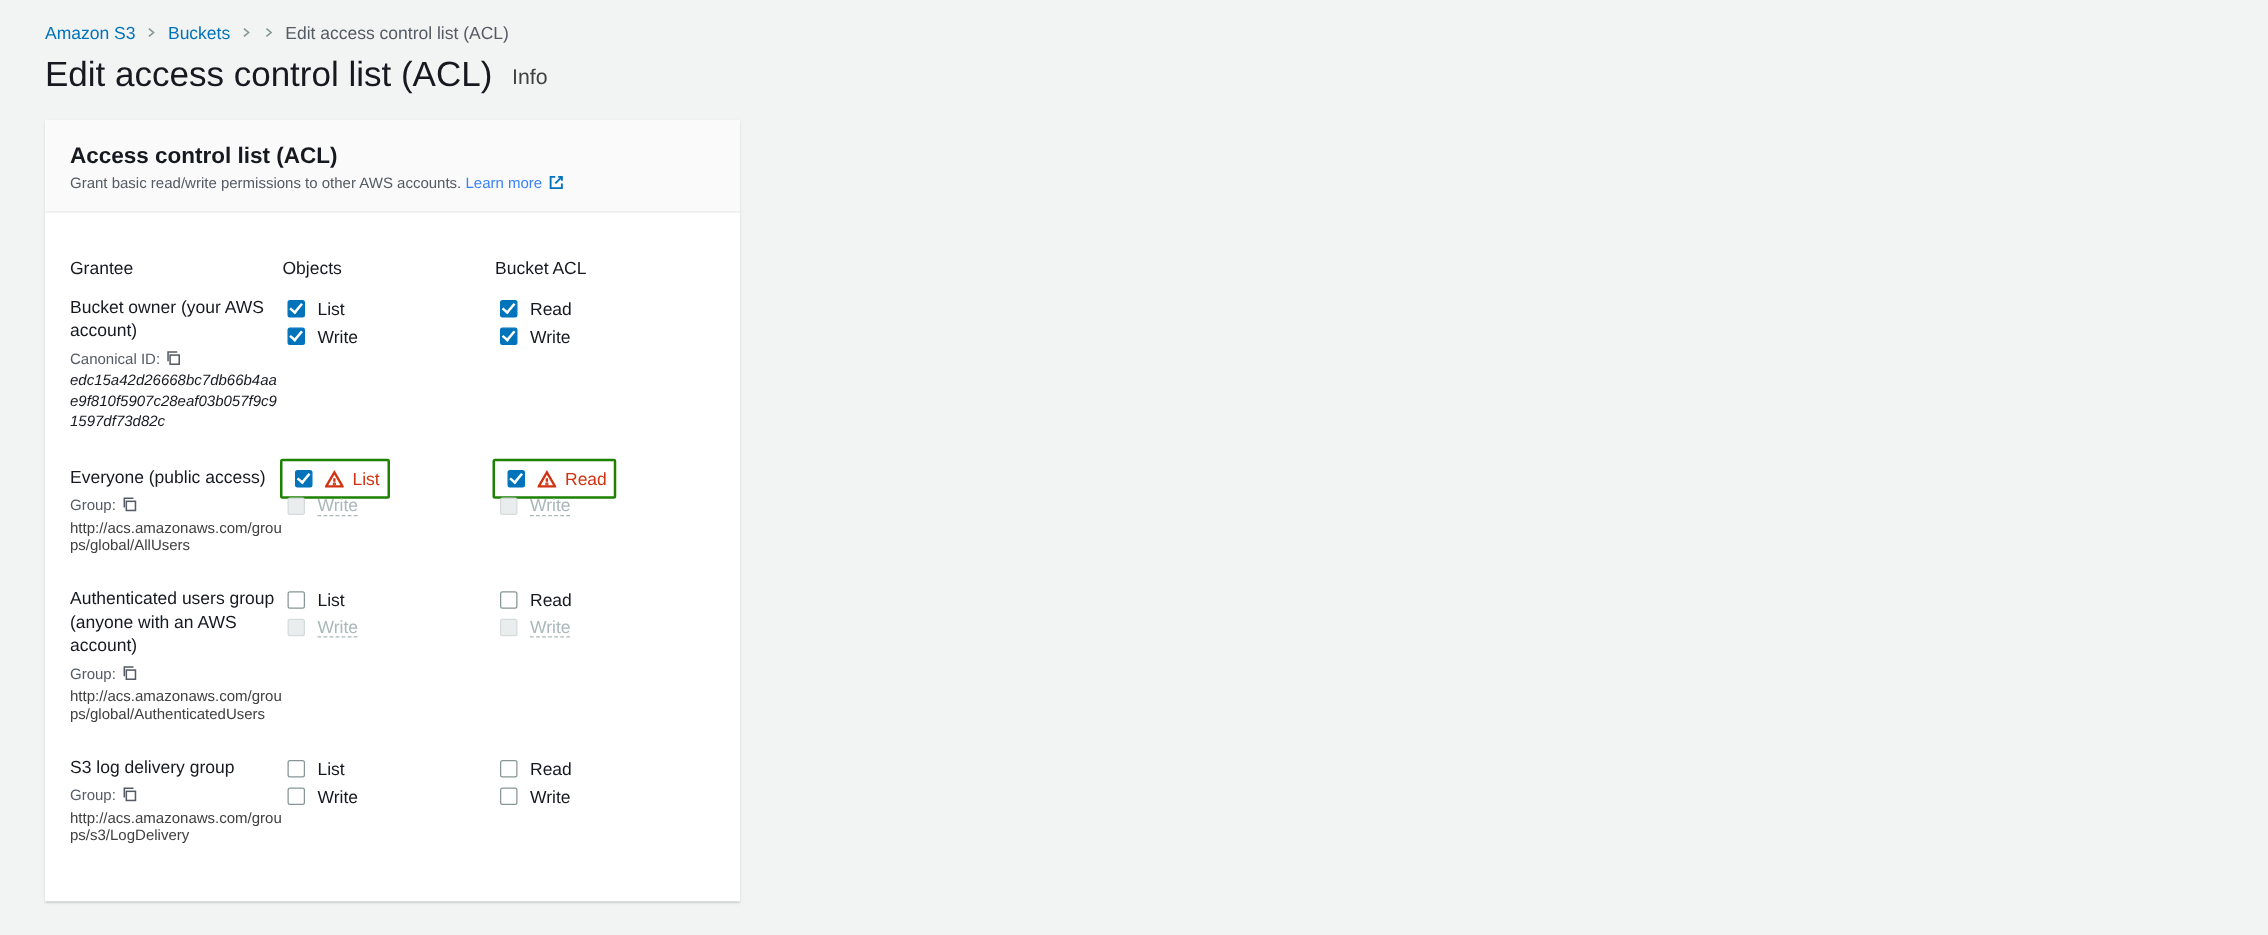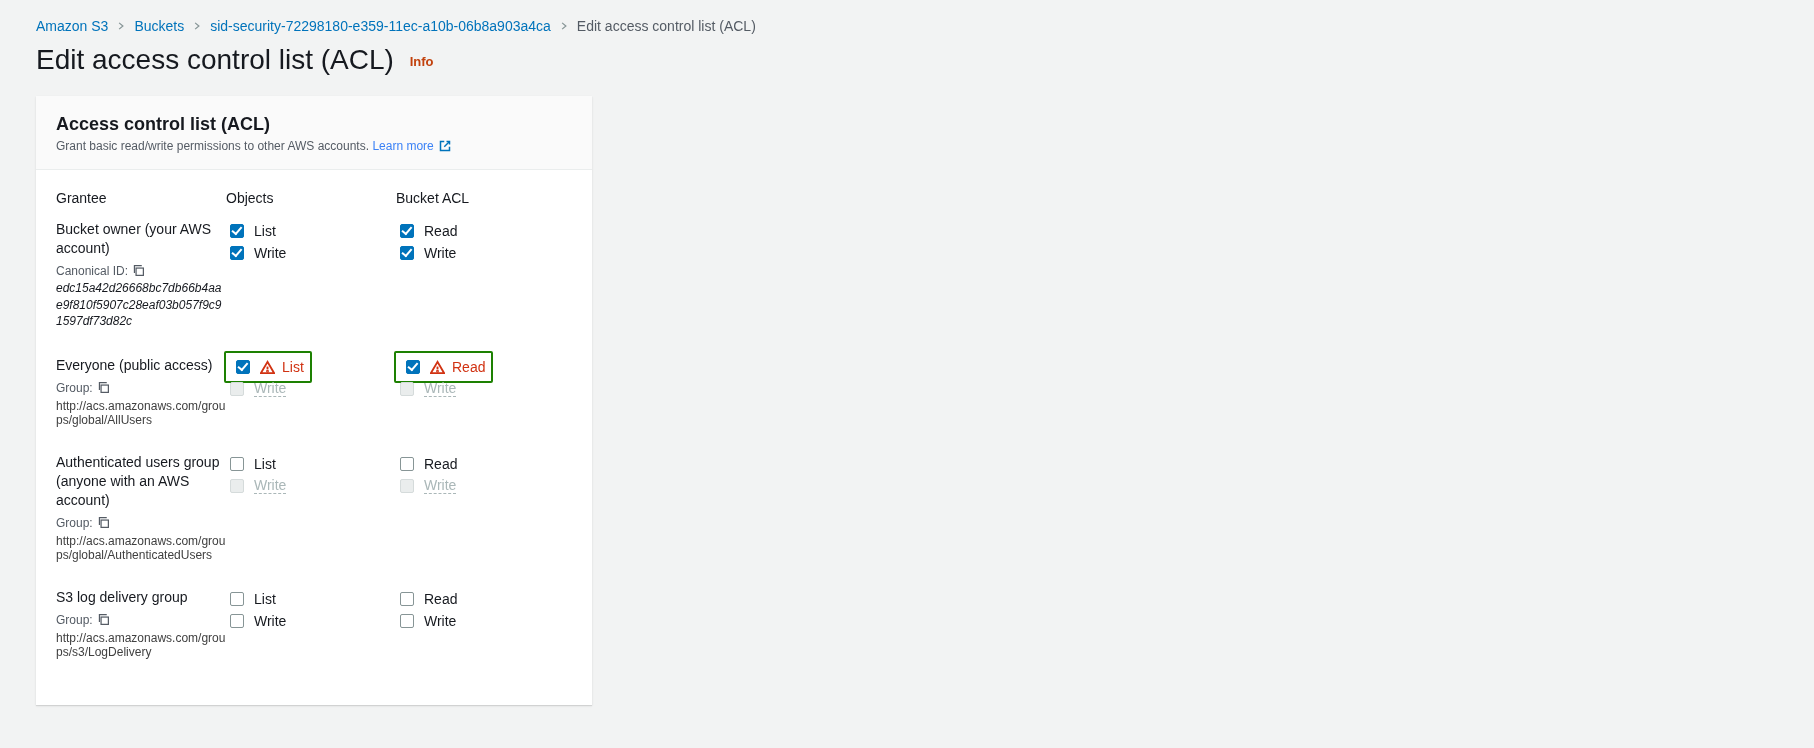--- a/index.html
+++ b/index.html
@@ -32,24 +32,24 @@
   .breadcrumbs .bc-current {
     color: #545b64;
   }
   h1.page-title {
     font-size: 28px;
     font-weight: 400;
     margin: 8px 0 20px 0;
     color: #16191f;
   }
   h1.page-title .info-link {
-    font-size: 13px;
-    color: #c2410c;
+    font-size: 17px;
+    color: #404040;
     margin-left: 8px;
-    font-weight: 700;
+    font-weight: 400;
     vertical-align: middle;
     cursor: pointer;
   }
   .panel {
     background: #fff;
     box-shadow: 0 1px 1px rgba(0,0,0,0.1), 0 1px 3px rgba(0,0,0,0.06);
     width: 556px;
   }
   .panel-header {
     background: #fafafa;
@@ -81,20 +81,21 @@
   }
   .acl-grid {
     display: grid;
     grid-template-columns: 170px 170px 170px;
     column-gap: 0;
   }
   .col-header {
     font-size: 14px;
     color: #16191f;
     padding-bottom: 14px;
+    margin-top: 16px;
   }
   .grantee-name {
     font-size: 14px;
     color: #16191f;
     line-height: 1.35;
   }
   .grantee-sub {
     font-size: 12px;
     color: #545b64;
     margin-top: 6px;
@@ -212,21 +213,20 @@
       <svg width="10" height="10" viewBox="0 0 16 16" fill="none" stroke="currentColor" stroke-width="2">
           <path d="M5 3l6 5-6 5"></path>
         </svg>
     </span>
     <a>Buckets</a>
     <span class="bc-sep">
       <svg width="10" height="10" viewBox="0 0 16 16" fill="none" stroke="currentColor" stroke-width="2">
           <path d="M5 3l6 5-6 5"></path>
         </svg>
     </span>
-    <a>sid-security-72298180-e359-11ec-a10b-06b8a903a4ca</a>
     <span class="bc-sep">
       <svg width="10" height="10" viewBox="0 0 16 16" fill="none" stroke="currentColor" stroke-width="2">
           <path d="M5 3l6 5-6 5"></path>
         </svg>
     </span>
     <span class="bc-current">Edit access control list (ACL)</span>
   </nav>
 
   <h1 class="page-title">
     <span>Edit access control list (ACL)</span>

